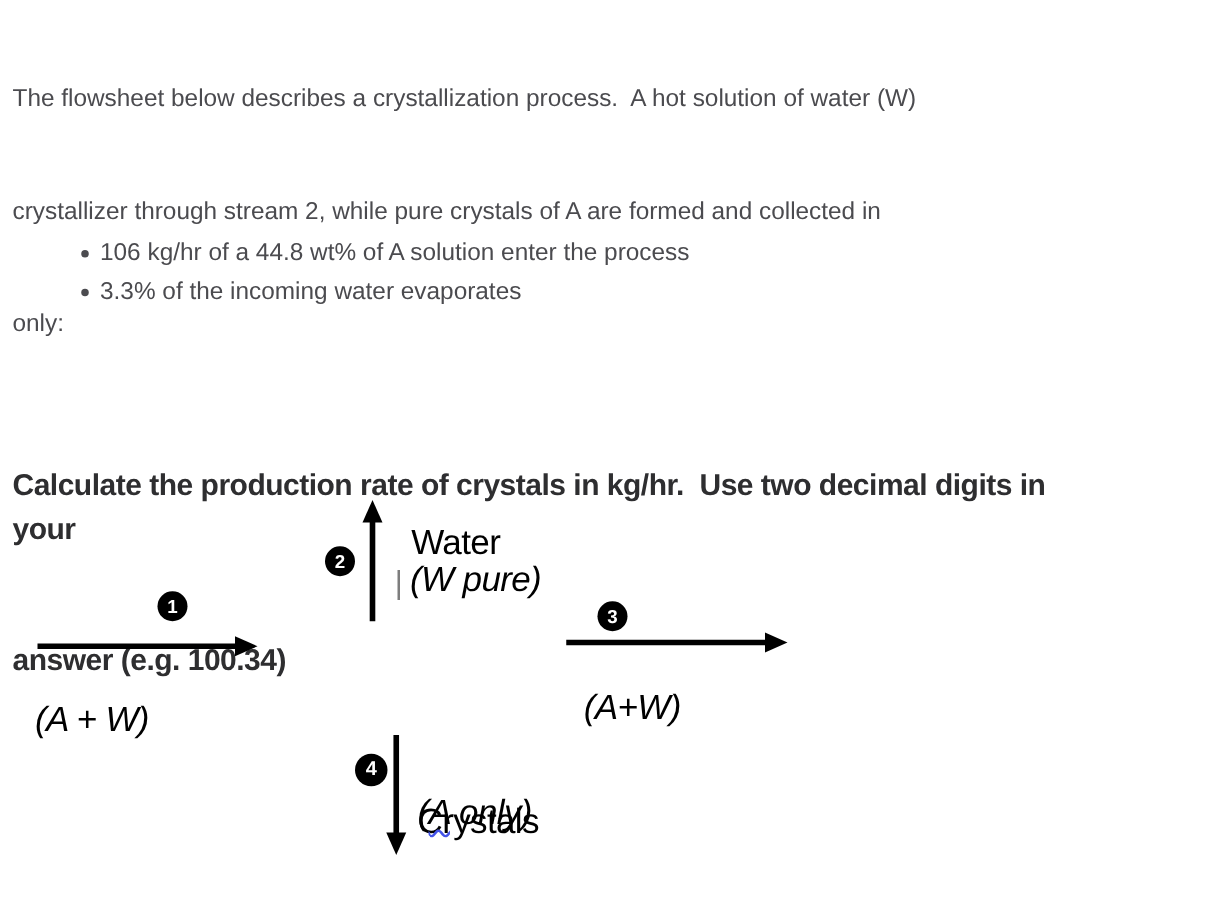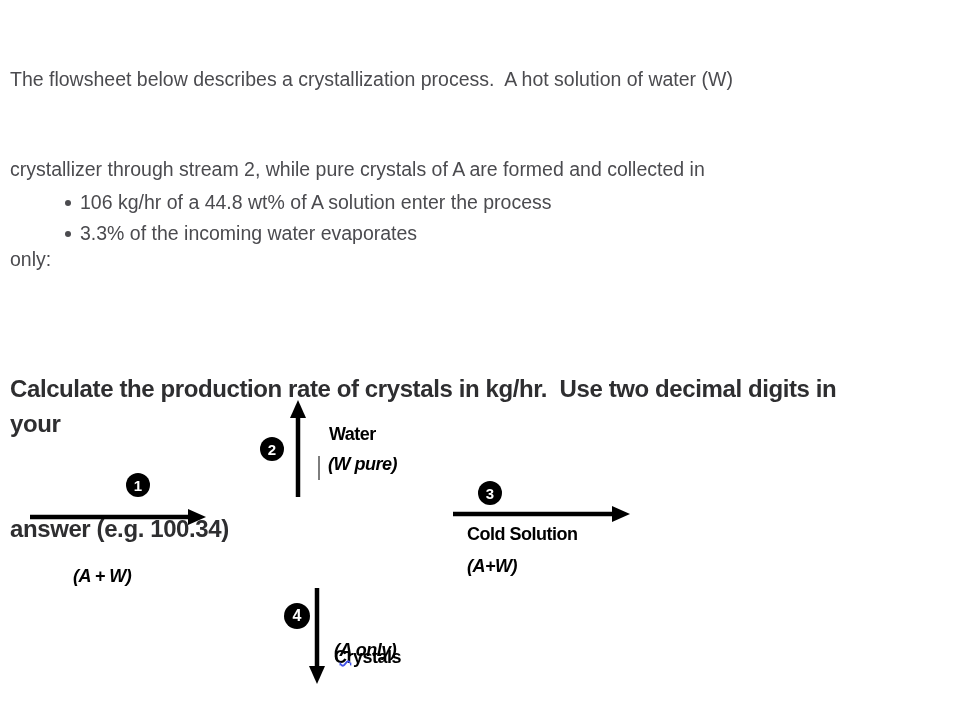--- a/index.html
+++ b/index.html
@@ -84,22 +84,22 @@
     border-radius: 50%;
     background: #000;
     color: #fff;
     display: flex; align-items: center; justify-content: center;
     font-size: 15px;
     font-weight: 700;
   }
   .badge.big { width: 26px; height: 26px; font-size: 16px; }
 
   .dlabel {
-    font-size: 18px;
-    font-weight: 700;
+    font-size: 28px;
+    font-weight: 400;
     color: #000;
     letter-spacing: -0.5px;
     line-height: 26px;
     white-space: pre;
   }
   .dlabel.italic { font-style: italic; }
   .wavy {
     text-decoration: underline;
     text-decoration-style: wavy;
     text-decoration-color: #4353e8;
@@ -155,25 +155,24 @@
   <div class="abs badge" style="left:260px; top:47px;">
     <span>2</span>
   </div>
   <div class="abs badge" style="left:478px; top:91px;">
     <span>3</span>
   </div>
   <div class="abs badge big" style="left:284px; top:213px;">
     <span>4</span>
   </div>
 
-  <div class="abs dlabel italic" style="left:28px; top:173px;margin-left:45px;">(A + W)</div>
+  <div class="abs dlabel italic" style="left:28px; top:173px;">(A + W)</div>
 
   <div class="abs dlabel" style="left:329px; top:31px;">Water</div>
   <div class="abs cursor-mark"></div>
   <div class="abs dlabel italic" style="left:328px; top:61px;">(W pure)</div>
 
-  <div class="abs dlabel" style="left:467px; top:131px;">Cold Solution</div>
   <div class="abs dlabel italic" style="left:467px; top:163px;">(A+W)</div>
 
   <div class="abs dlabel" style="left:334px; top:214px;margin-top:40px;">Crystals</div>
   <div class="abs dlabel italic" style="left:334px; top:247px;"><span>(</span><span class="wavy">A</span><span> only)</span></div>
 
 </div>
 
 </body></html>

